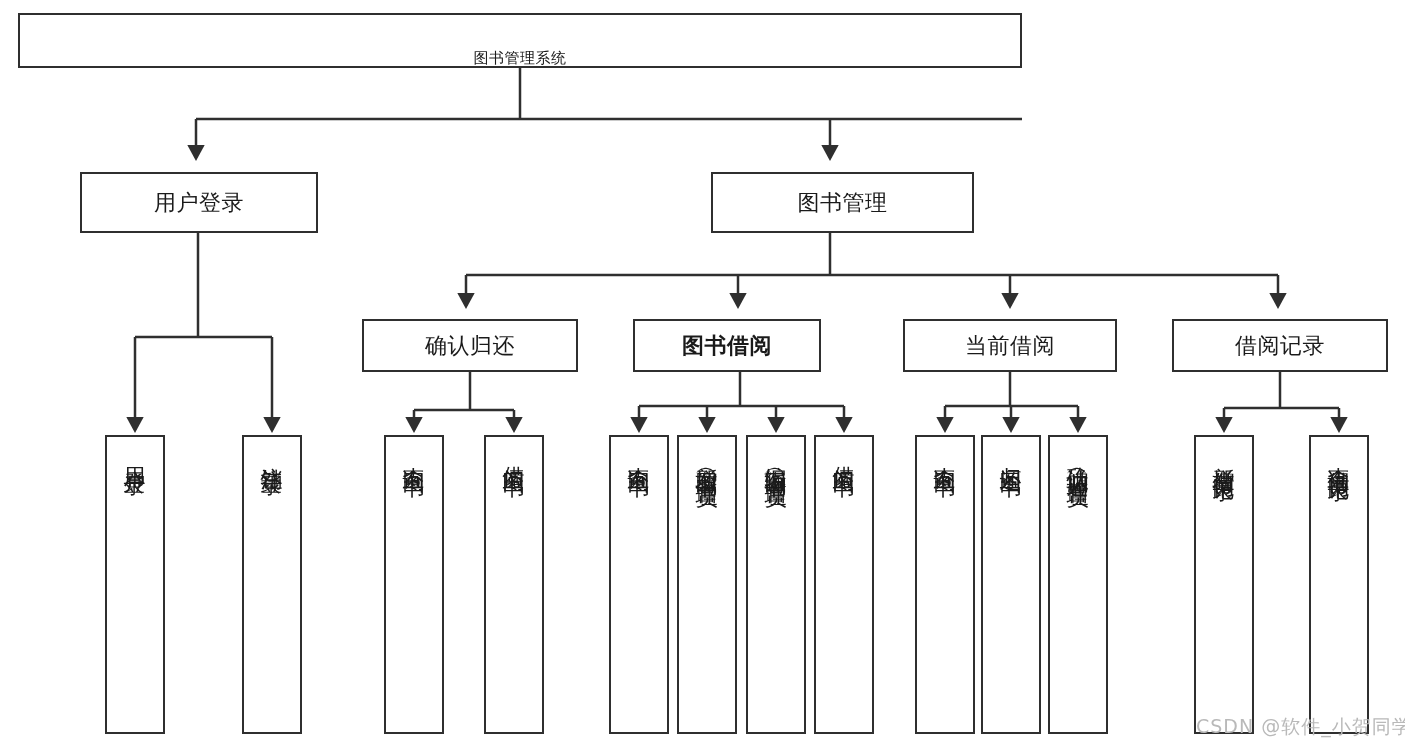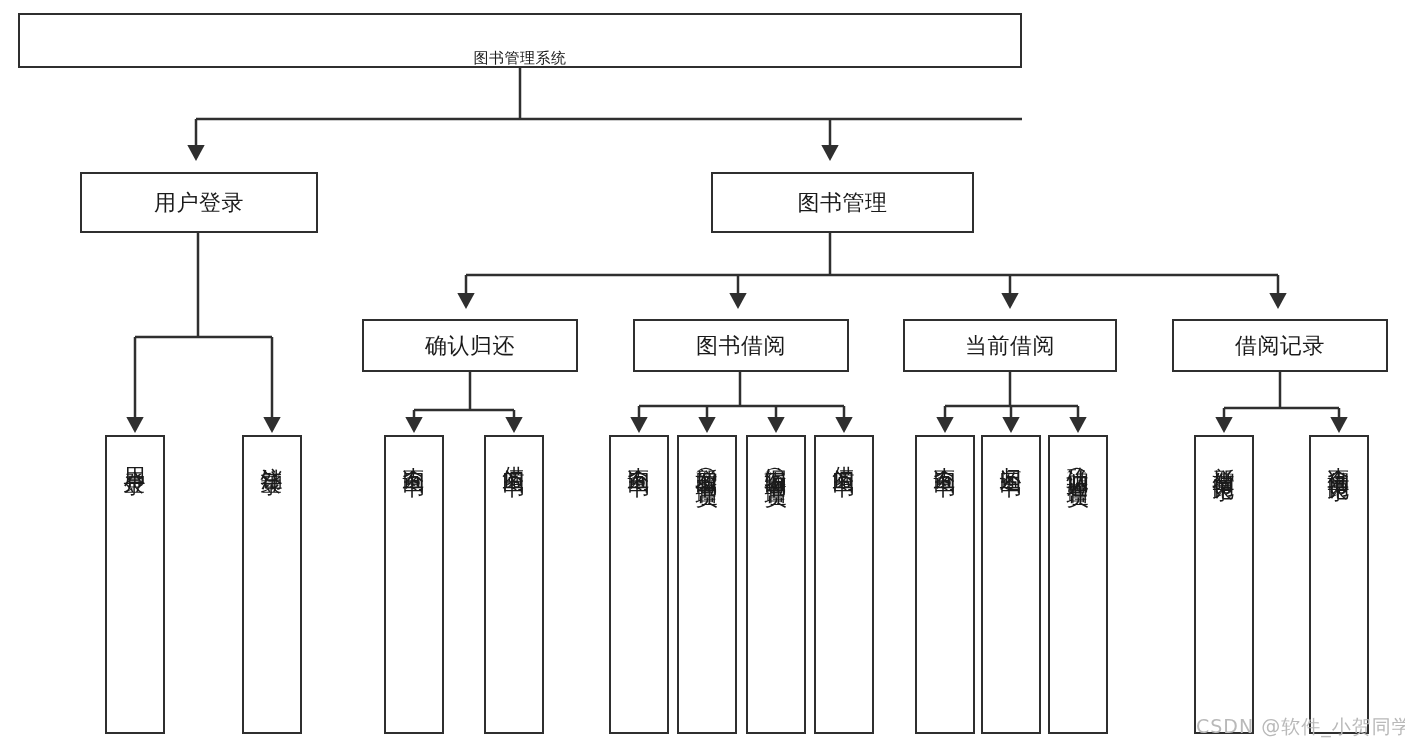--- a/index.html
+++ b/index.html
@@ -127,21 +127,21 @@
   <div class="node branch" style="left:80px; top:172px; width:238px; height:61px;">
     <span class="label">用户登录</span>
   </div>
   <div class="node branch" style="left:711px; top:172px; width:263px; height:61px;">
     <span class="label">图书管理</span>
   </div>
 
   <div class="node branch" style="left:362px; top:319px; width:216px; height:53px;">
     <span class="label">确认归还</span>
   </div>
-  <div class="node branch" style="left:633px; top:319px; width:216px; height:53px;">
+  <div class="node branch" style="left:633px; top:319px; width:188px; height:53px;font-weight:bold;">
     <span class="label">图书借阅</span>
   </div>
   <div class="node branch" style="left:1172px; top:319px; width:216px; height:53px;">
     <span class="label">借阅记录</span>
   </div>
   <div class="node branch" style="left:903px; top:319px; width:214px; height:53px;">
     <span class="label">当前借阅</span>
   </div>
 
   <div class="node leaf" style="left:105px; top:435px; width:60px; height:299px;">

